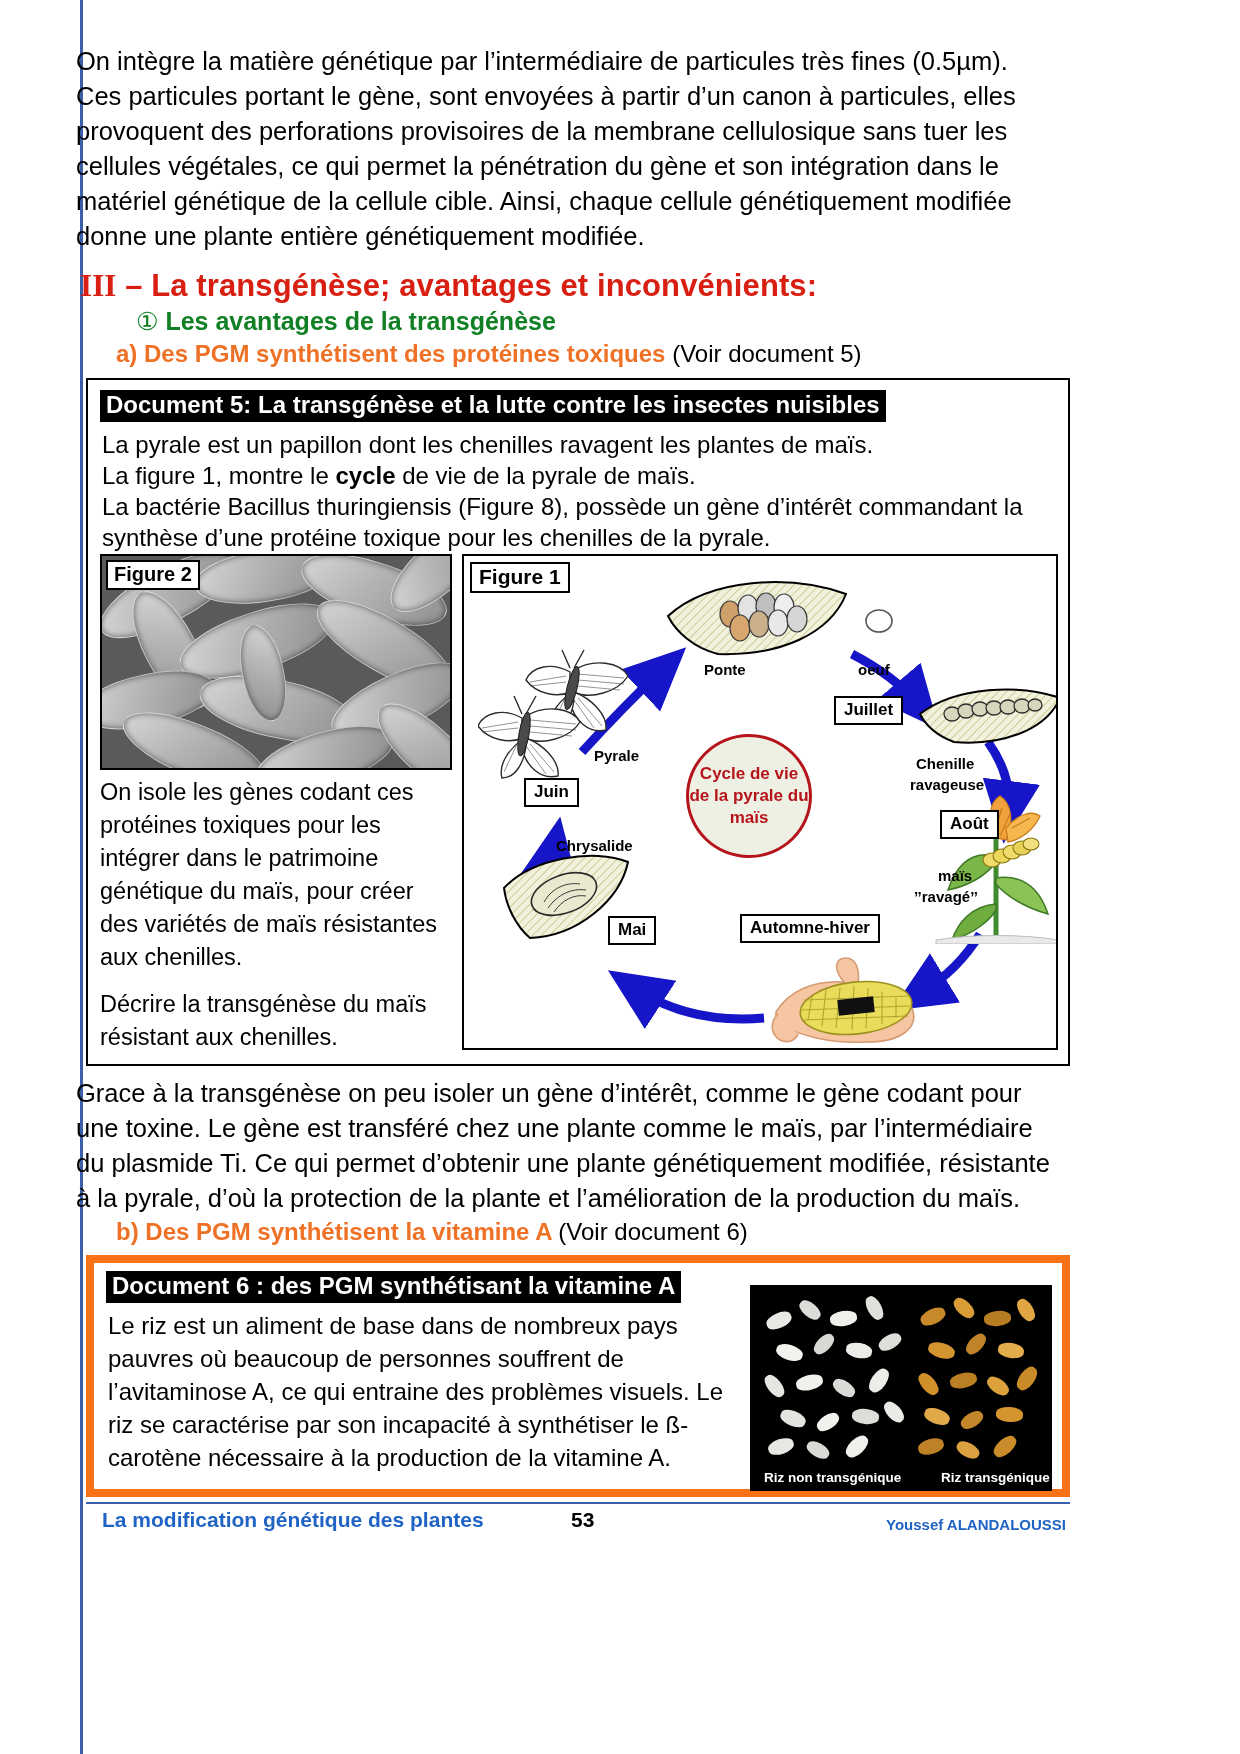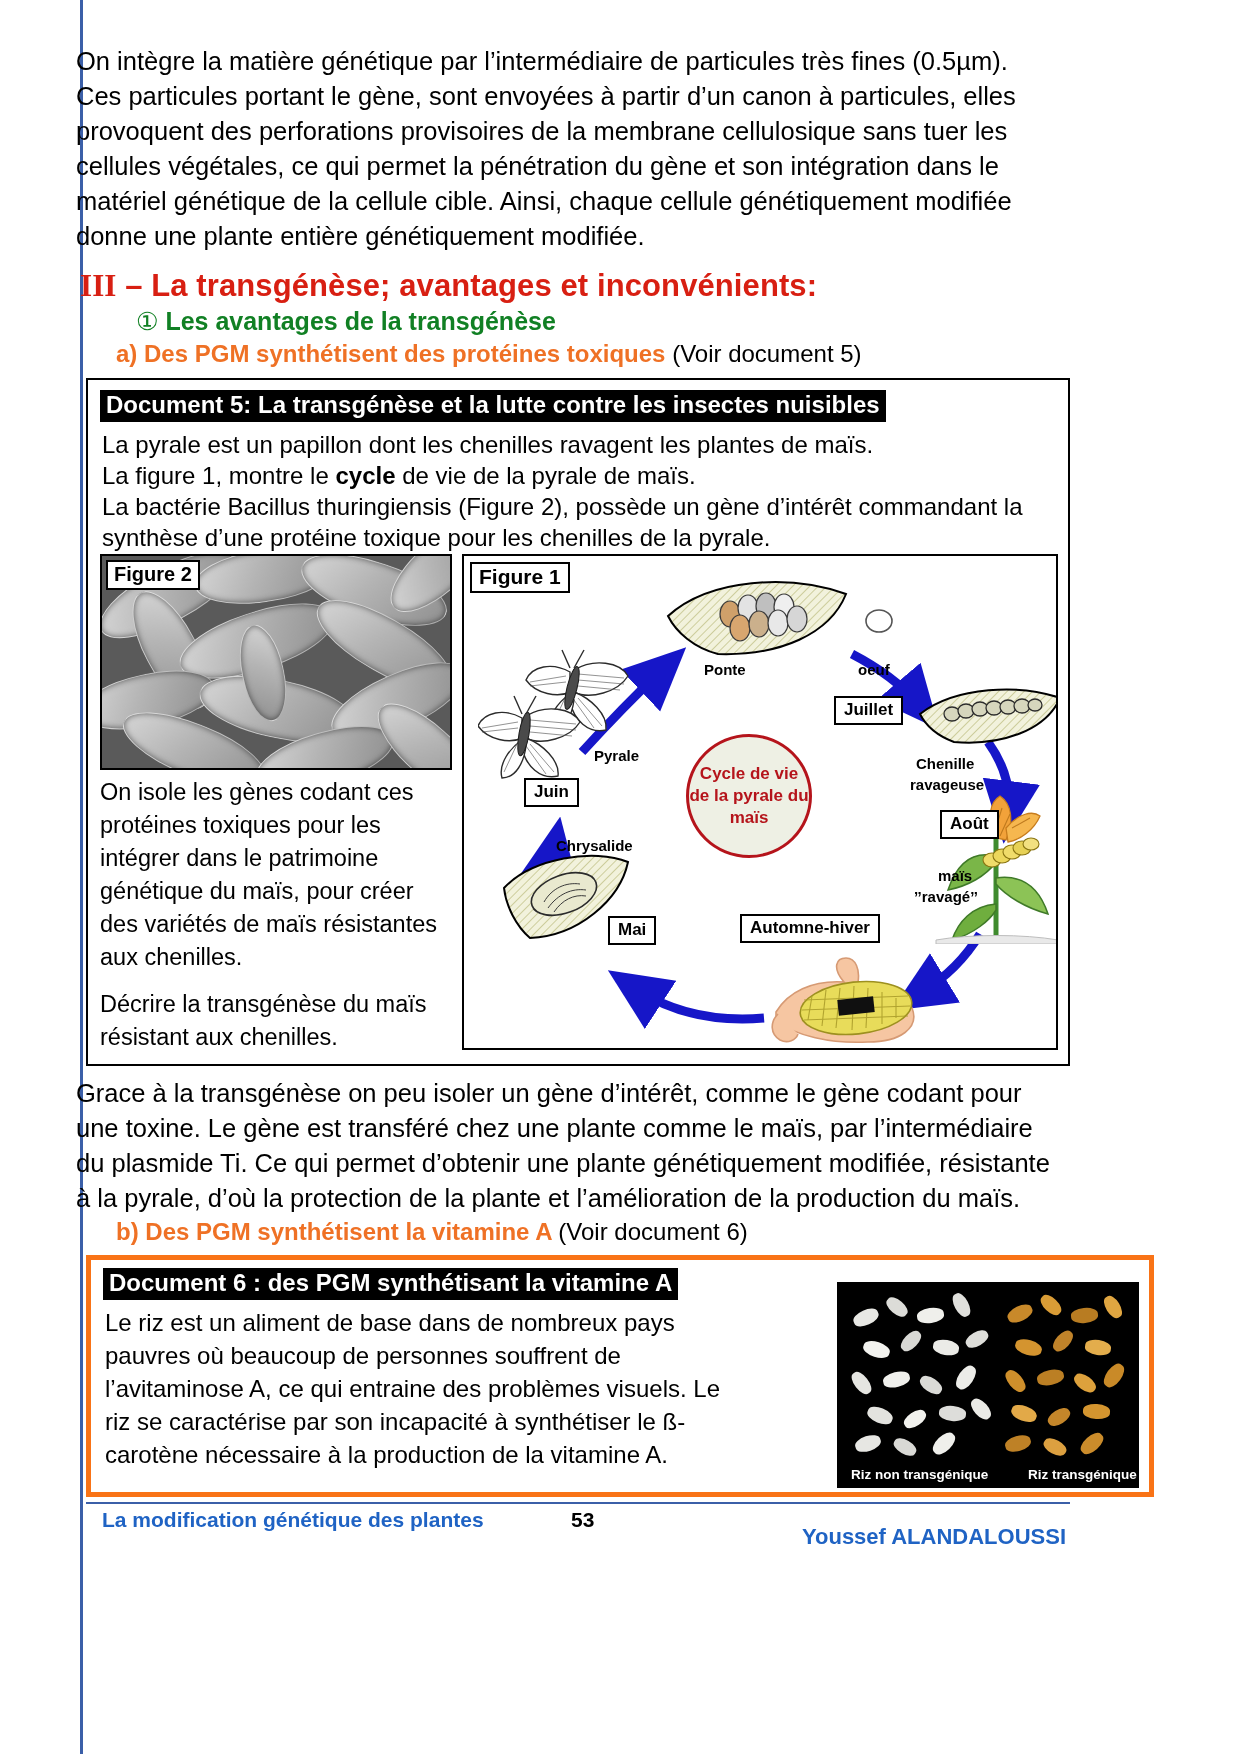--- a/index.html
+++ b/index.html
@@ -236,23 +236,23 @@
     width: 976px;
     font-size: 25.5px;
     line-height: 35px;
   }
 
   
   .doc6 {
     position: absolute;
     left: 62px;
     top: 1255px;
-    width: 1068px;
+    width: 984px;
     height: 242px;
-    border: 5px solid #f97316;
+    border: 8px solid #f97316;
     box-sizing: border-box;
     background: #fff;
   }
   .doc6-title {
     display: inline-block;
     background: #000;
     color: #fff;
     font-weight: bold;
     font-size: 24px;
     padding: 2px 6px 4px 6px;
@@ -319,23 +319,23 @@
     position: absolute;
     left: 485px;
     top: 0;
     color: #000;
     font-size: 21px;
     font-weight: bold;
   }
   .footer-right {
     position: absolute;
     right: 4px;
-    top: 16px;
+    top: 8px;
     color: #1f63c4;
-    font-size: 22px;
+    font-size: 15px;
     font-weight: bold;
   }
   .leftbar {
     position: absolute;
     left: 56px;
     top: 0;
     width: 3px;
     height: 1754px;
     background: #3b5fa8;
   }
@@ -363,21 +363,21 @@
     <span>a) Des PGM synthétisent des protéines toxiques</span>
     <span class="plain">(Voir document 5)</span>
   </div>
 
   <div class="doc5">
     <div class="doc-title">Document 5: La transgénèse et la lutte contre les insectes nuisibles</div>
 
     <div class="doc5-text">
       <span>La pyrale est un papillon dont les chenilles ravagent les plantes de maïs.</span><br>
       <span>La figure 1, montre le </span><b>cycle</b><span> de vie de la pyrale de maïs.</span><br>
-      <span>La bactérie Bacillus thuringiensis (Figure 2), possède un gène d’intérêt commandant la synthèse d’une protéine toxique pour les chenilles de la pyrale.</span>
+      <span>La bactérie Bacillus thuringiensis (Figure 8), possède un gène d’intérêt commandant la synthèse d’une protéine toxique pour les chenilles de la pyrale.</span>
     </div>
 
     
     <div class="fig2-wrap">
       <div class="fig2-img">
         <div class="fig2-label">Figure 2</div>
         <div class="bacillus" style="left:-10px;  top:12px;  width:150px; height:52px; transform:rotate(-28deg);"></div>
         <div class="bacillus" style="left:92px;   top:-6px;  width:138px; height:50px; transform:rotate(-8deg);"></div>
         <div class="bacillus" style="left:196px;  top:6px;   width:150px; height:54px; transform:rotate(18deg);"></div>
         <div class="bacillus" style="left:276px;  top:-14px; width:120px; height:48px; transform:rotate(-42deg);"></div>

